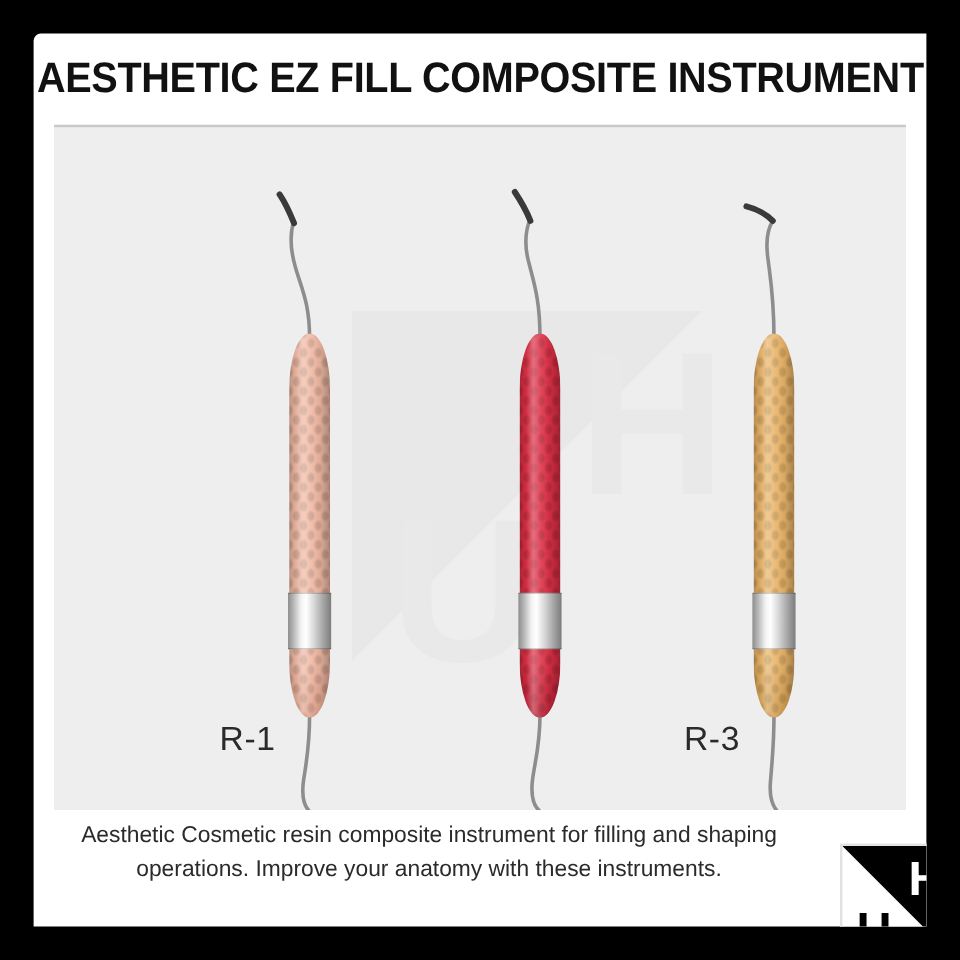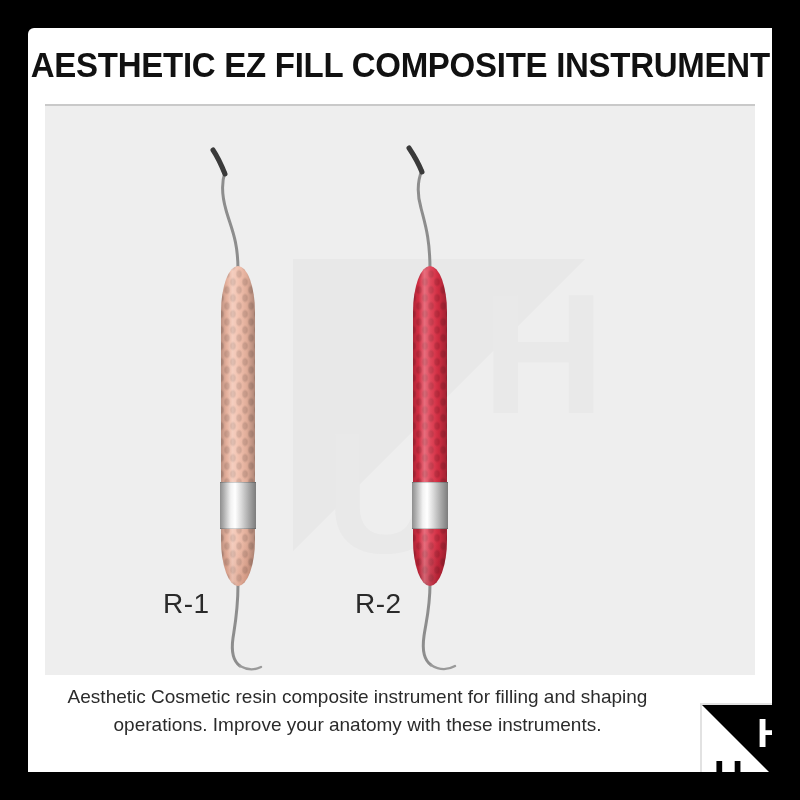--- a/index.html
+++ b/index.html
@@ -84,23 +84,24 @@
     font-size: 170px;
     line-height: 1;
     user-select: none;
   }
   #wm-h { left: 437px; top: 163px; }
   #wm-u { left: 280px; top: 302px; }
 
   
   .instrument {
     position: absolute;
-    top: 4px;
+    top: 16px;
     width: 150px;
     height: 571px;
+    margin-left: 20px;
   }
 
   
   .shank { position: absolute; left: 0; top: 0; width: 150px; height: 571px; }
 
   
   .handle {
     position: absolute;
     left: 58px;
     width: 34px;
@@ -242,23 +243,37 @@
           <path d="M67 62 C 63 52, 58 44, 54 38" stroke="#3a3a3a" stroke-width="5" fill="none" stroke-linecap="round"></path>
           <path d="M75 474 C 75 498, 71 512, 69 526 C 67 540, 69 550, 76 555" stroke="#8d8d8d" stroke-width="3" fill="none" stroke-linecap="round"></path>
           <path d="M76 555 C 84 560, 93 560, 100 556" stroke="#9a9a9a" stroke-width="2.4" fill="none" stroke-linecap="round"></path>
         </svg>
         <div class="handle">
           <div class="handle-base" id="hb-1" style="background: linear-gradient(rgb(220, 47, 69) 0%, rgb(220, 47, 69) 86%, rgb(184, 31, 51) 100%);"></div>
           <div class="handle-tex"></div>
           <div class="handle-shade"></div>
         </div>
         <div class="collar"></div>
-        <div class="label">R-2</div>
-      </div>
-
+      </div>
+
+      <div class="instrument" id="inst-2" style="left:505px;">
+        <svg class="shank" viewBox="0 0 150 571">
+          <path d="M75 160 C 75 126, 72 110, 70 94 C 68 80, 69 70, 74 62" stroke="#8d8d8d" stroke-width="3" fill="none" stroke-linecap="round"></path>
+          <path d="M74 62 C 68 56, 60 52, 52 50" stroke="#3a3a3a" stroke-width="5" fill="none" stroke-linecap="round"></path>
+          <path d="M75 474 C 75 500, 73 516, 72 530 C 71 543, 74 552, 81 557" stroke="#8d8d8d" stroke-width="3" fill="none" stroke-linecap="round"></path>
+          <path d="M81 557 C 88 561, 96 561, 102 558" stroke="#9a9a9a" stroke-width="2.4" fill="none" stroke-linecap="round"></path>
+        </svg>
+        <div class="handle">
+          <div class="handle-base" id="hb-2" style="background: linear-gradient(rgb(233, 180, 104) 0%, rgb(233, 180, 104) 86%, rgb(208, 156, 78) 100%);"></div>
+          <div class="handle-tex"></div>
+          <div class="handle-shade"></div>
+        </div>
+        <div class="collar"></div>
+        <div class="label">R-3</div>
+      </div>
 
     </div>
 
     <div id="desc">Aesthetic Cosmetic resin composite instrument for filling and shaping operations. Improve your anatomy with these instruments.</div>
 
     <div id="logo">
       <div id="logo-tri-alt"></div>
       <div class="logo-letter" id="logo-h">H</div>
       <div class="logo-letter" id="logo-u">U</div>
     </div>

